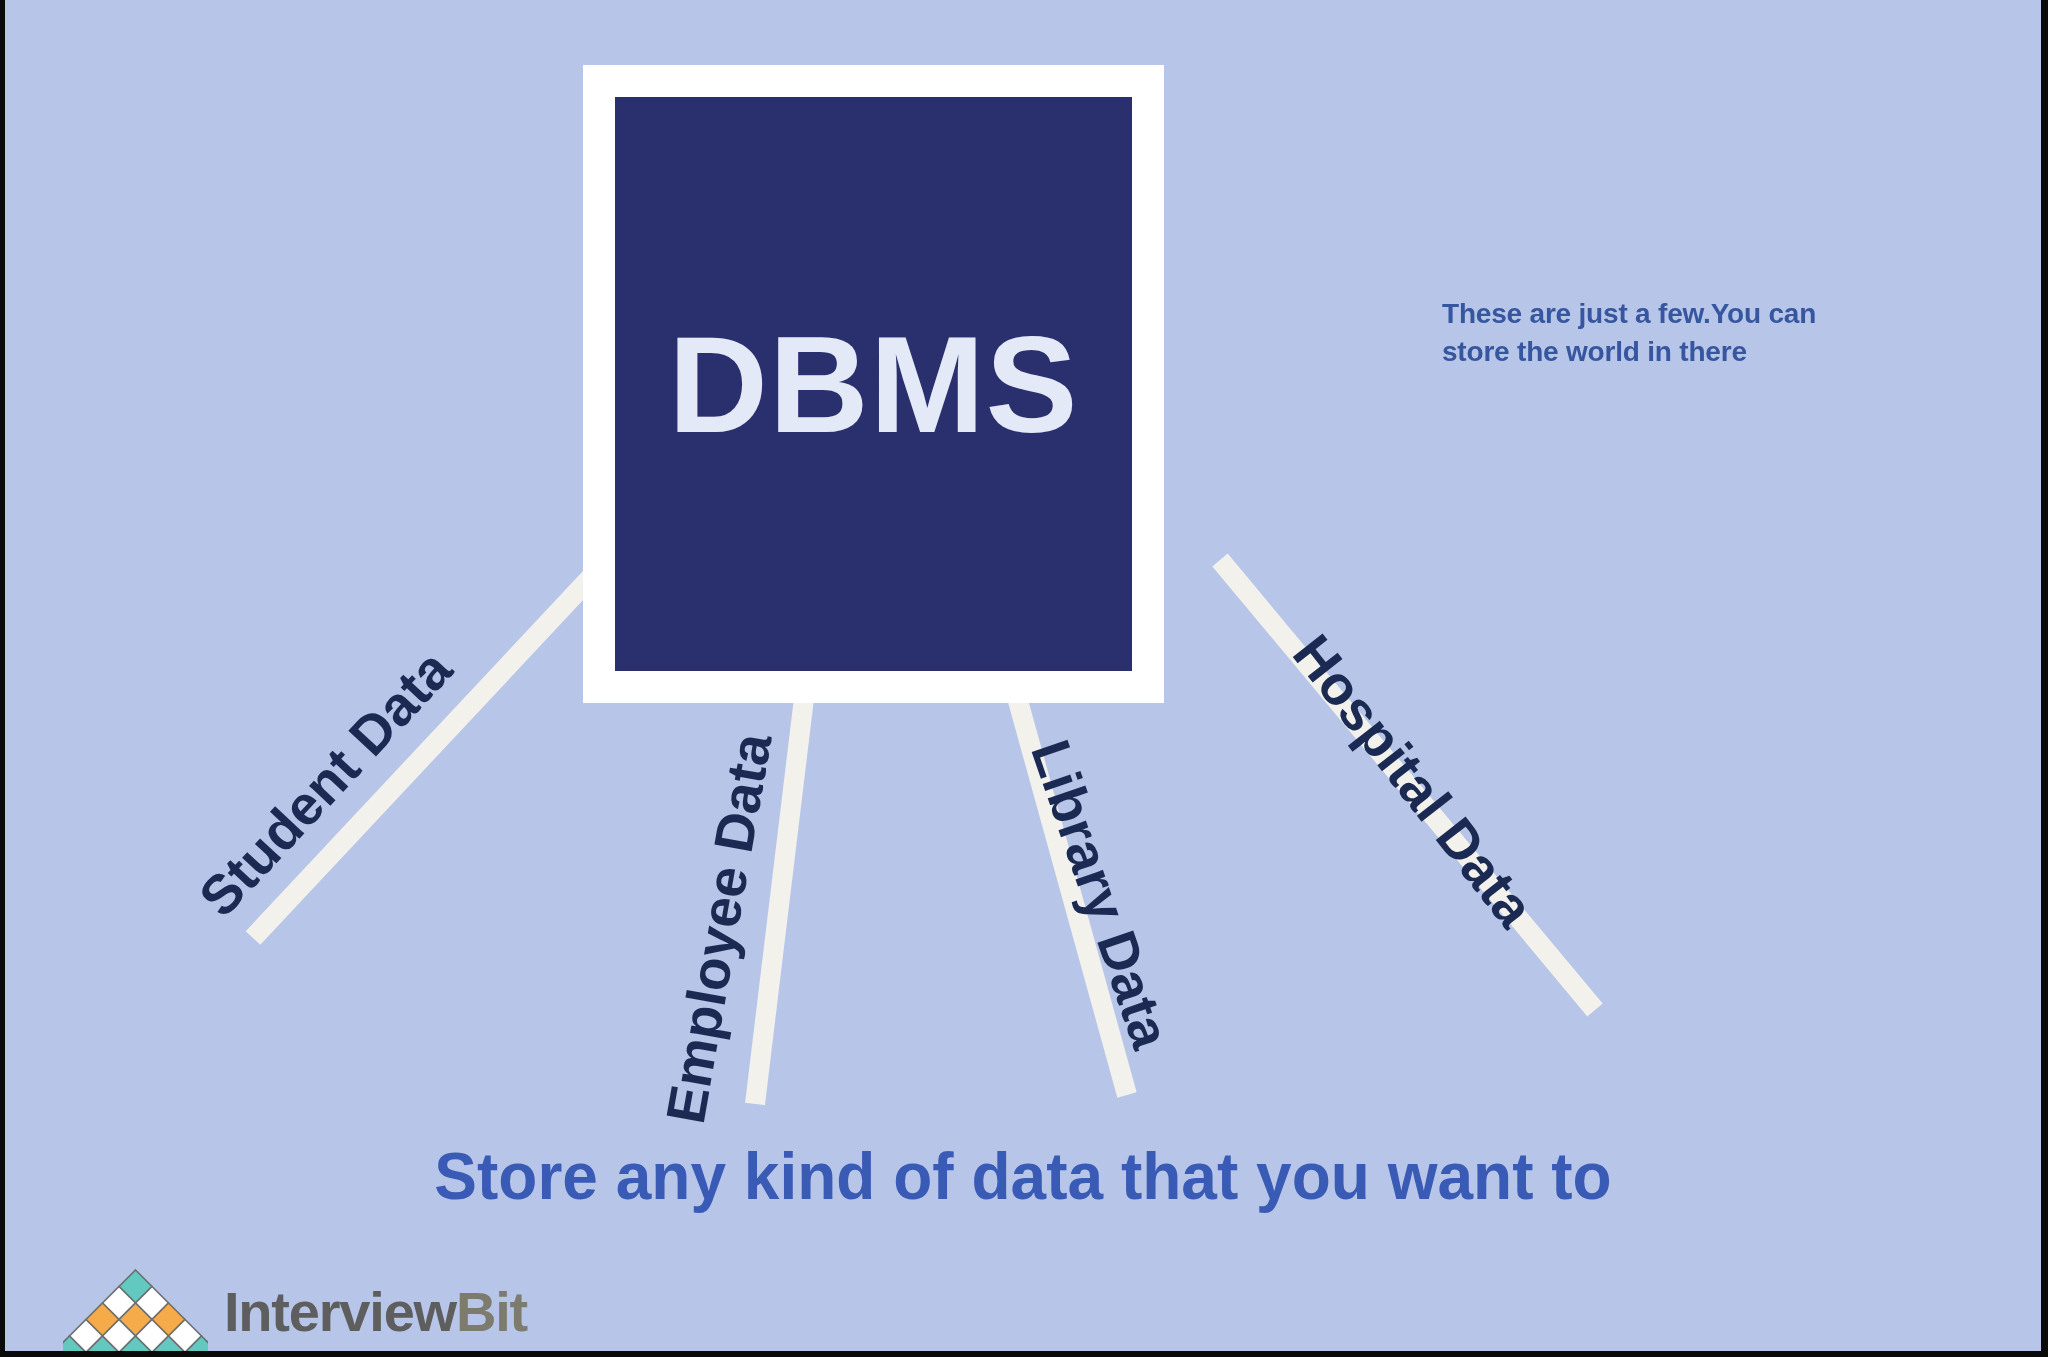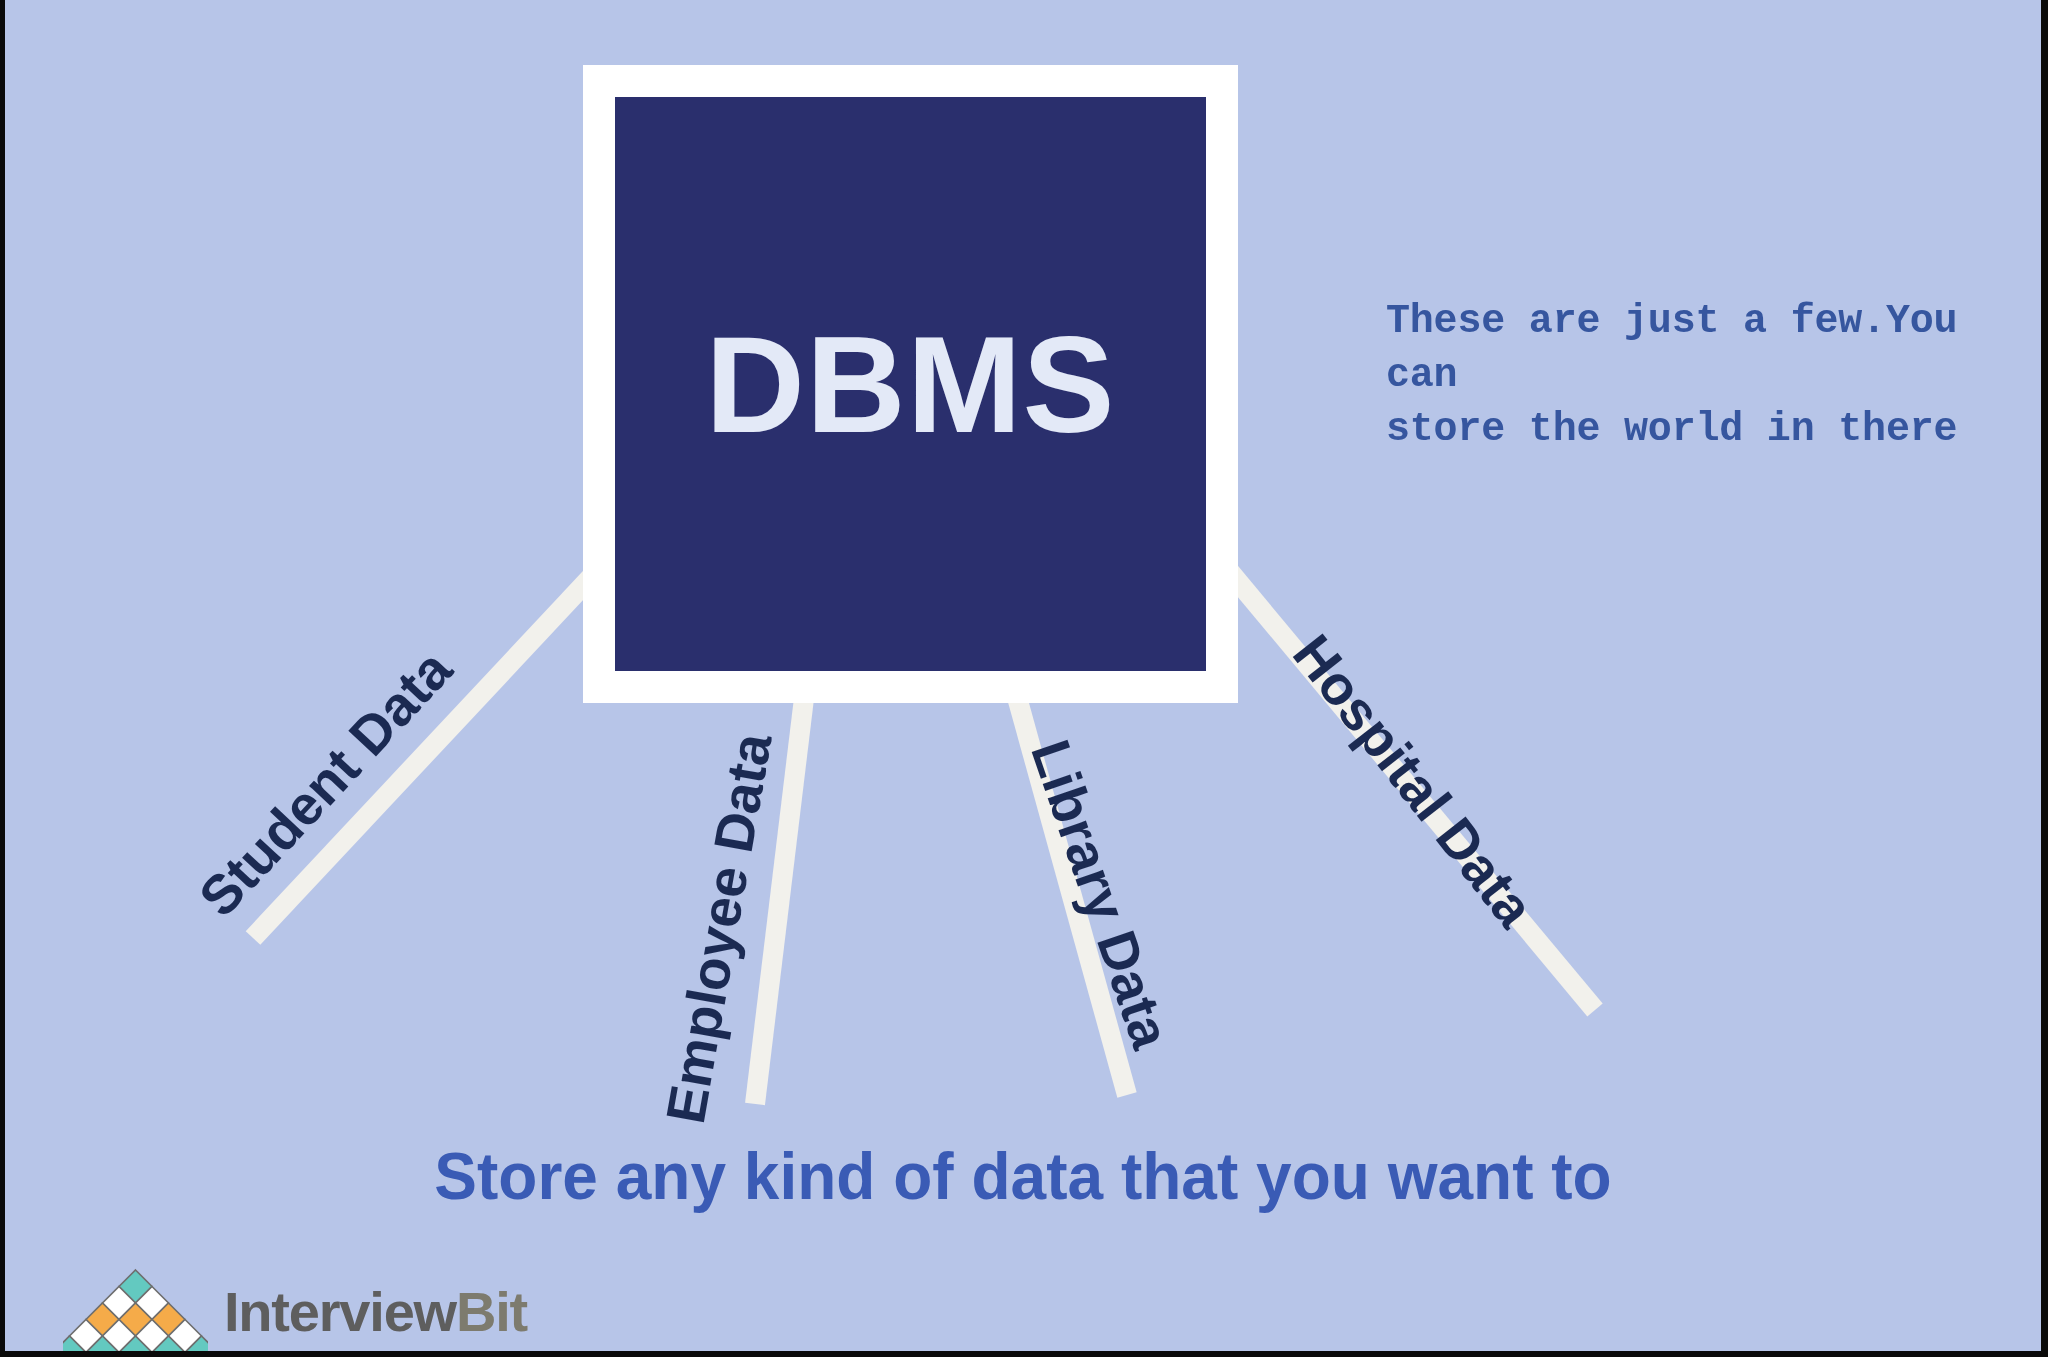--- a/index.html
+++ b/index.html
@@ -31,21 +31,21 @@
     left: 0; top: 0;
     width: 2036px;
     height: 1351px;
   }
 
   
   .dbms-box {
     position: absolute;
     left: 578px;
     top: 65px;
-    width: 655px;
+    width: 581px;
     height: 638px;
     background: #ffffff;
     box-sizing: border-box;
     padding: 32px;
   }
   .dbms-inner {
     width: 100%;
     height: 100%;
     background: #2a2f6d;
     display: flex;
@@ -76,27 +76,27 @@
     user-select: none;
   }
   #lbl-student  { left: 205px;  top: 880px; transform: rotate(-47deg); }
   #lbl-employee { left: 680px;  top: 1095px; transform: rotate(-80deg); }
   #lbl-library  { left: 1043px; top: 715px;  transform: rotate(71deg); }
   #lbl-hospital { left: 1300px; top: 615px;  transform: rotate(52deg); }
 
   
   .side-note {
     position: absolute;
-    left: 1381px;
+    left: 1437px;
     top: 295px;
     width: 600px;
     color: #36569f;
-    font-family: Liberation Mono, monospace;
-    font-weight: 700;
-    font-size: 40px;
+    font-family: Liberation Sans, sans-serif;
+    font-weight: 700;
+    font-size: 28px;
     line-height: 1.35;
     letter-spacing: -0.2px;
     user-select: none;
   }
 
   
   .caption {
     position: absolute;
     left: 0;
     top: 1138px;

